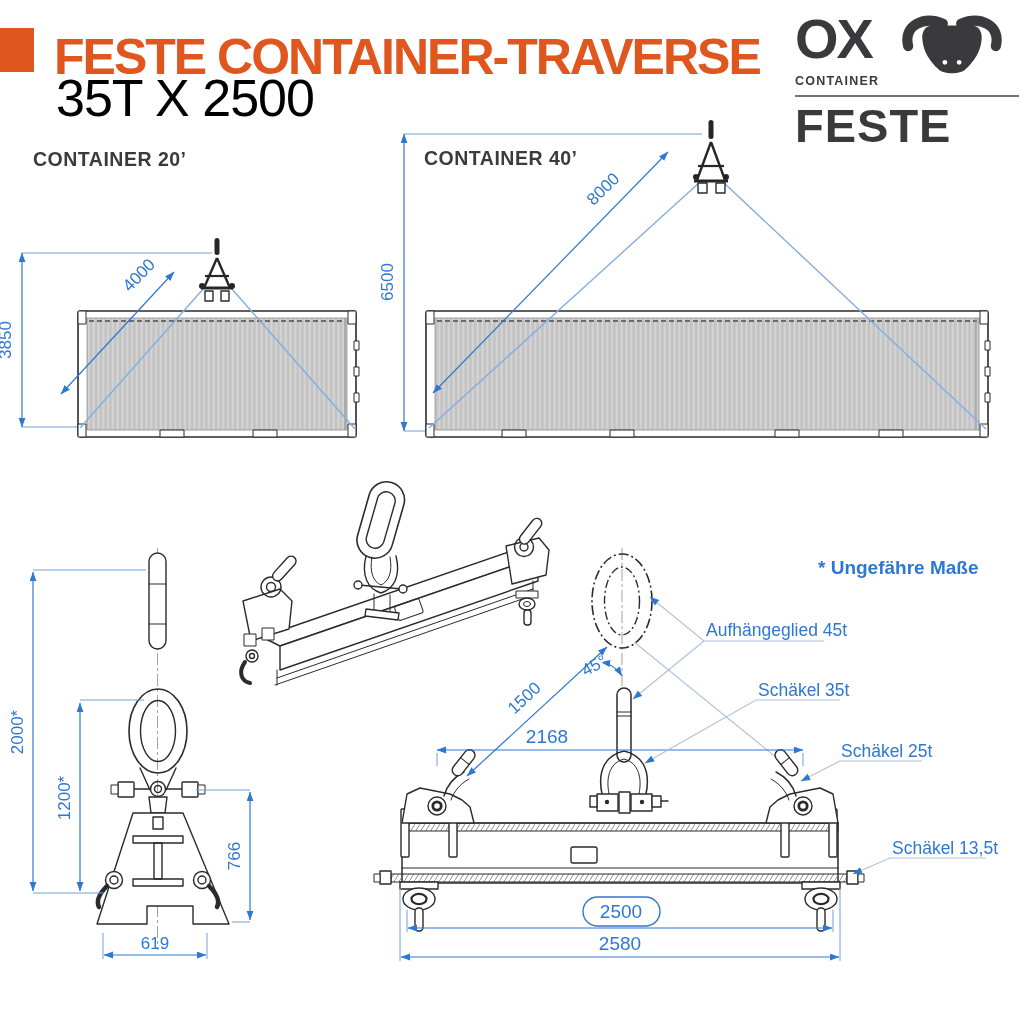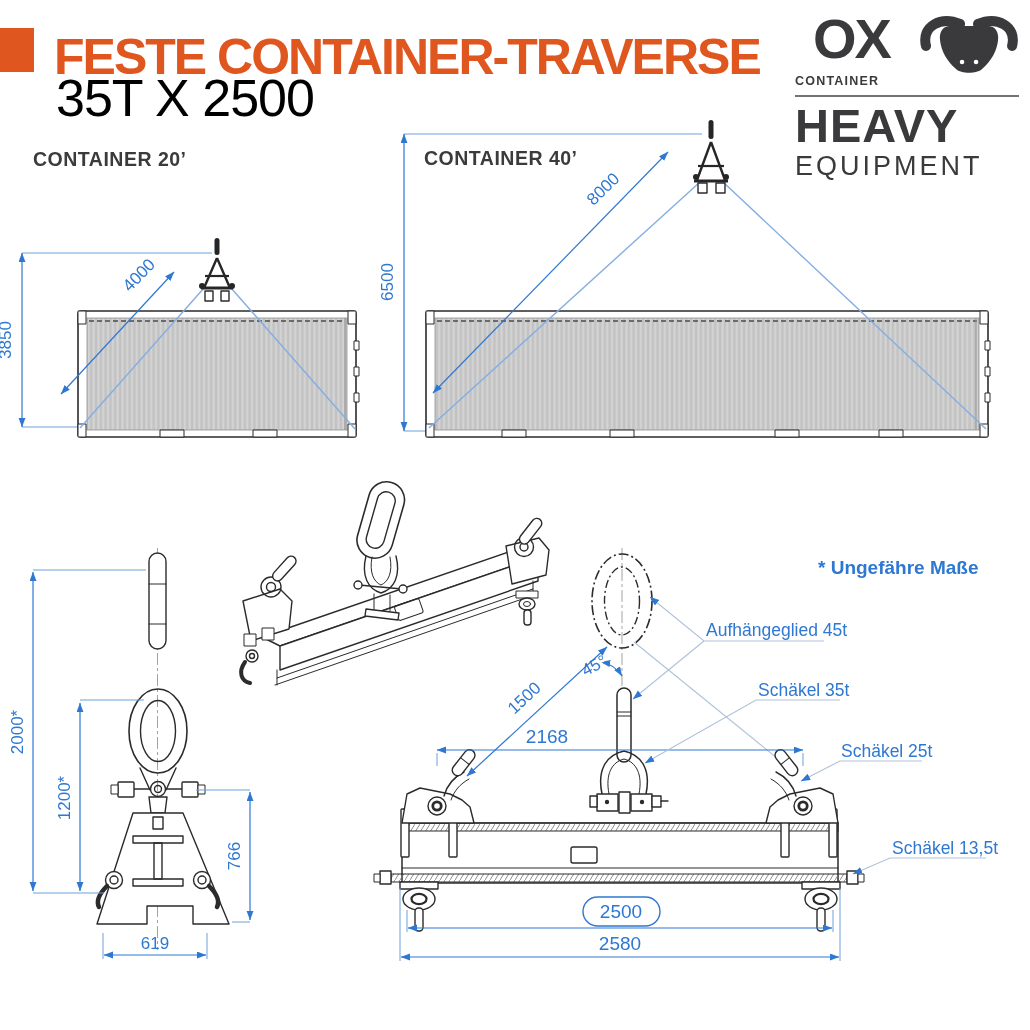--- a/index.html
+++ b/index.html
@@ -7,21 +7,21 @@
        font-family:"Liberation Sans",sans-serif;}
   .abs{position:absolute;}
   
   #accent-square{left:0;top:28px;width:34px;height:44px;background:#E0561F;}
   #page-title{left:54px;top:32px;font-size:50px;font-weight:bold;letter-spacing:-2px;
               color:#E0561F;line-height:1;white-space:nowrap;}
   #page-subtitle{left:56px;top:72px;font-size:52px;font-weight:normal;letter-spacing:-1px;
               color:#000000;line-height:1;white-space:nowrap;}
   
   #logo{left:795px;top:12px;width:224px;color:#3A3A3C;}
-  #logo .row{display:flex;align-items:flex-start;gap:29px;margin-left:18px;}
+  #logo .row{display:flex;align-items:flex-start;gap:29px;}
   #ox-wordmark{font-size:56px;font-weight:bold;letter-spacing:-2px;line-height:.95;}
   #worldwide-label{font-size:12.5px;font-weight:bold;letter-spacing:1.2px;margin-top:-4px;}
   #logo-divider{height:2px;background:#737376;margin-top:7px;}
   #heavy-label{font-size:47px;font-weight:bold;letter-spacing:1px;line-height:1;margin-top:5px;}
   #lifting-label{font-size:45px;font-weight:normal;letter-spacing:2.5px;line-height:.82;}
   #equipment-label{font-size:27px;font-weight:normal;letter-spacing:3px;line-height:1;margin-top:4px;}
   
   svg text{font-family:"Liberation Sans",sans-serif;}
   .ln{fill:none;stroke:#2B2B2B;stroke-width:1.4;stroke-linejoin:round;stroke-linecap:round;}
   .lnf{fill:#ffffff;stroke:#2B2B2B;stroke-width:1.4;stroke-linejoin:round;}
@@ -51,22 +51,21 @@
     <svg width="102" height="66" viewBox="0 0 100 64">
       <path d="M7,33 C2,13 22,3 41,11" stroke="#3A3A3C" stroke-width="10" fill="none" stroke-linecap="round"></path>
       <path d="M93,33 C98,13 78,3 59,11" stroke="#3A3A3C" stroke-width="10" fill="none" stroke-linecap="round"></path>
       <path d="M31,13 L69,13 C76,13 80,19 79,27 C78,38 72,48 63,56 C58,61 42,61 37,56 C28,48 22,38 21,27 C20,19 24,13 31,13 Z" fill="#3A3A3C"></path>
       <circle cx="43" cy="49" r="2.3" fill="#ffffff"></circle>
       <circle cx="57" cy="49" r="2.3" fill="#ffffff"></circle>
     </svg>
   </div>
   <div id="worldwide-label">CONTAINER</div>
   <div id="logo-divider"></div>
-  <div id="heavy-label">HEAVY</div>
-  <div id="equipment-label">EQUIPMENT</div>
+  <div id="heavy-label">FESTE</div>
 </div>
 
 <svg class="abs" style="left:0;top:0" width="1030" height="1030" viewBox="0 0 1030 1030">
   <defs>
     <marker id="arr" markerWidth="11" markerHeight="8" refX="9.2" refY="3.5" orient="auto-start-reverse" markerUnits="userSpaceOnUse">
       <path d="M0,0 L9.5,3.5 L0,7 Z" fill="#2E78D2"></path>
     </marker>
     <pattern id="corr" width="4.8" height="12" patternUnits="userSpaceOnUse">
       <rect x="0.7" y="0" width="3.4" height="12" fill="#D6D6D6"></rect>
       <path d="M0.7,0 V12 M4.1,0 V12" stroke="#9A9A9A" stroke-width="0.7"></path>

